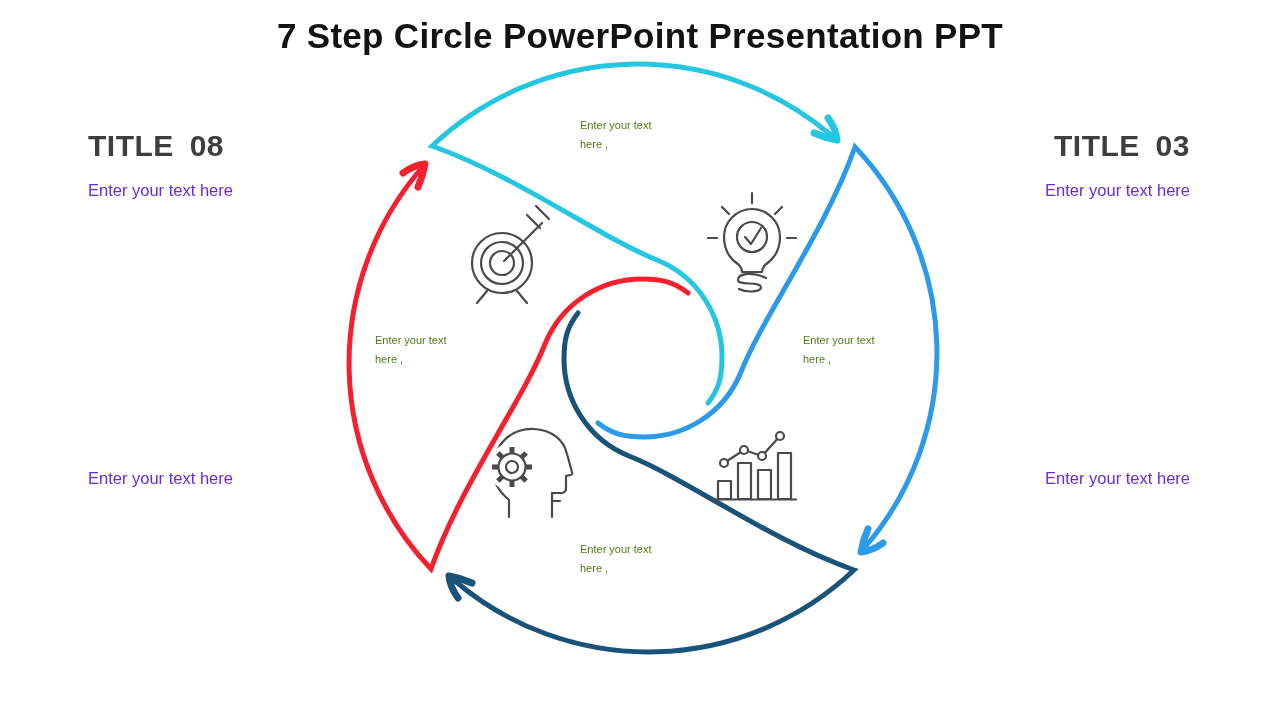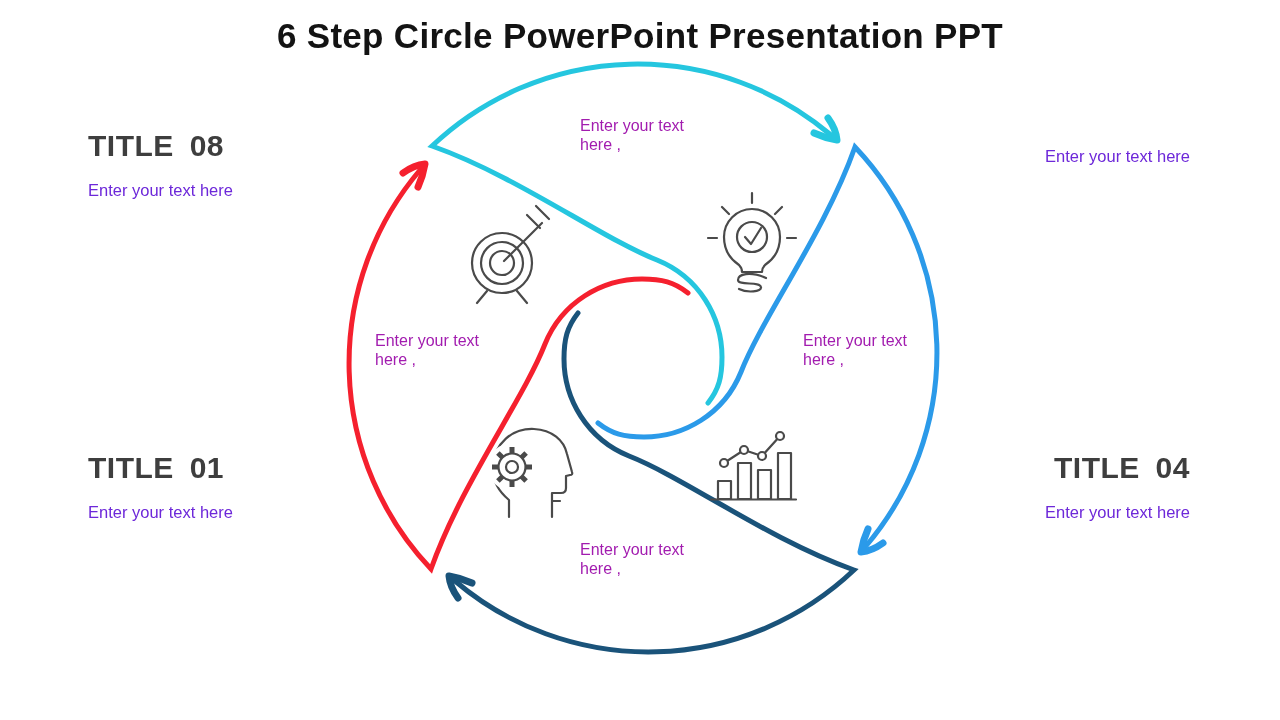--- a/index.html
+++ b/index.html
@@ -15,38 +15,38 @@
   .step-block .step-heading{
     margin:0;font-size:30px;font-weight:700;color:#3e3e3e;
     letter-spacing:.5px;word-spacing:7px;
   }
   .step-block .step-sub{margin:18px 0 0;font-size:16.5px;color:#6d28d9;}
   .pos-t02{left:88px;top:129px;}
   .pos-t03{right:90px;top:129px;text-align:right;}
   .pos-t01{left:88px;top:451px;}
   .pos-t04{right:90px;top:451px;text-align:right;}
   .center-label{
-    position:absolute;font-size:16px;color:#a21caf;line-height:19px;
+    position:absolute;font-size:11px;color:#4d7c0f;line-height:19px;
   }
   .pos-lab-top{left:580px;top:116px;}
   .pos-lab-left{left:375px;top:331px;}
   .pos-lab-right{left:803px;top:331px;}
   .pos-lab-bottom{left:580px;top:540px;}
   svg.diagram{position:absolute;left:0;top:0;}
   .icon-stroke{fill:none;stroke:#4a4a4a;stroke-width:2.2;stroke-linecap:round;stroke-linejoin:round;}
   .icon-fillwhite{fill:#ffffff;stroke:none;}
   .gear-teeth{fill:none;stroke:#4a4a4a;stroke-width:5;stroke-linecap:butt;}
   .node-dot{fill:#ffffff;stroke:#4a4a4a;stroke-width:2.2;}
 </style>
 </head>
 <body>
 
 <div class="slide">
 
-  <div class="slide-title">6 Step Circle PowerPoint Presentation PPT</div>
+  <div class="slide-title">7 Step Circle PowerPoint Presentation PPT</div>
 
   <svg class="diagram" width="1280" height="720" viewBox="0 0 1280 720">
     <defs>
       <g id="arrowShape" fill="none" stroke-linecap="round" stroke-linejoin="miter">
 
         <path stroke-width="5" d="M 65 45 C 76 31 79 19 79 -1 C 79 -41 56 -81 14 -98 C -42 -120 -126 -182 -211 -212 A 299 299 0 0 1 188 -223"></path>
 
         <path stroke-width="7" stroke-linejoin="round" d="M 185 -240 Q 193 -229 194 -218 Q 182 -220 171 -225"></path>
       </g>
     </defs>
@@ -95,28 +95,27 @@
       <circle class="node-dot" cx="762" cy="456" r="4"></circle>
       <circle class="node-dot" cx="780" cy="436" r="4"></circle>
     </g>
   </svg>
 
   <div class="step-block pos-t02">
     <h2 class="step-heading">TITLE 08</h2>
     <p class="step-sub">Enter your text here</p>
   </div>
   <div class="step-block pos-t03">
+    <h2 class="step-heading">TITLE 03</h2>
     <p class="step-sub">Enter your text here</p>
   </div>
   <div class="step-block pos-t01">
-    <h2 class="step-heading">TITLE 01</h2>
     <p class="step-sub">Enter your text here</p>
   </div>
   <div class="step-block pos-t04">
-    <h2 class="step-heading">TITLE 04</h2>
     <p class="step-sub">Enter your text here</p>
   </div>
 
   <div class="center-label pos-lab-top">
     <div>Enter your text</div>
     <div>here ,</div>
   </div>
   <div class="center-label pos-lab-left">
     <div>Enter your text</div>
     <div>here ,</div>

